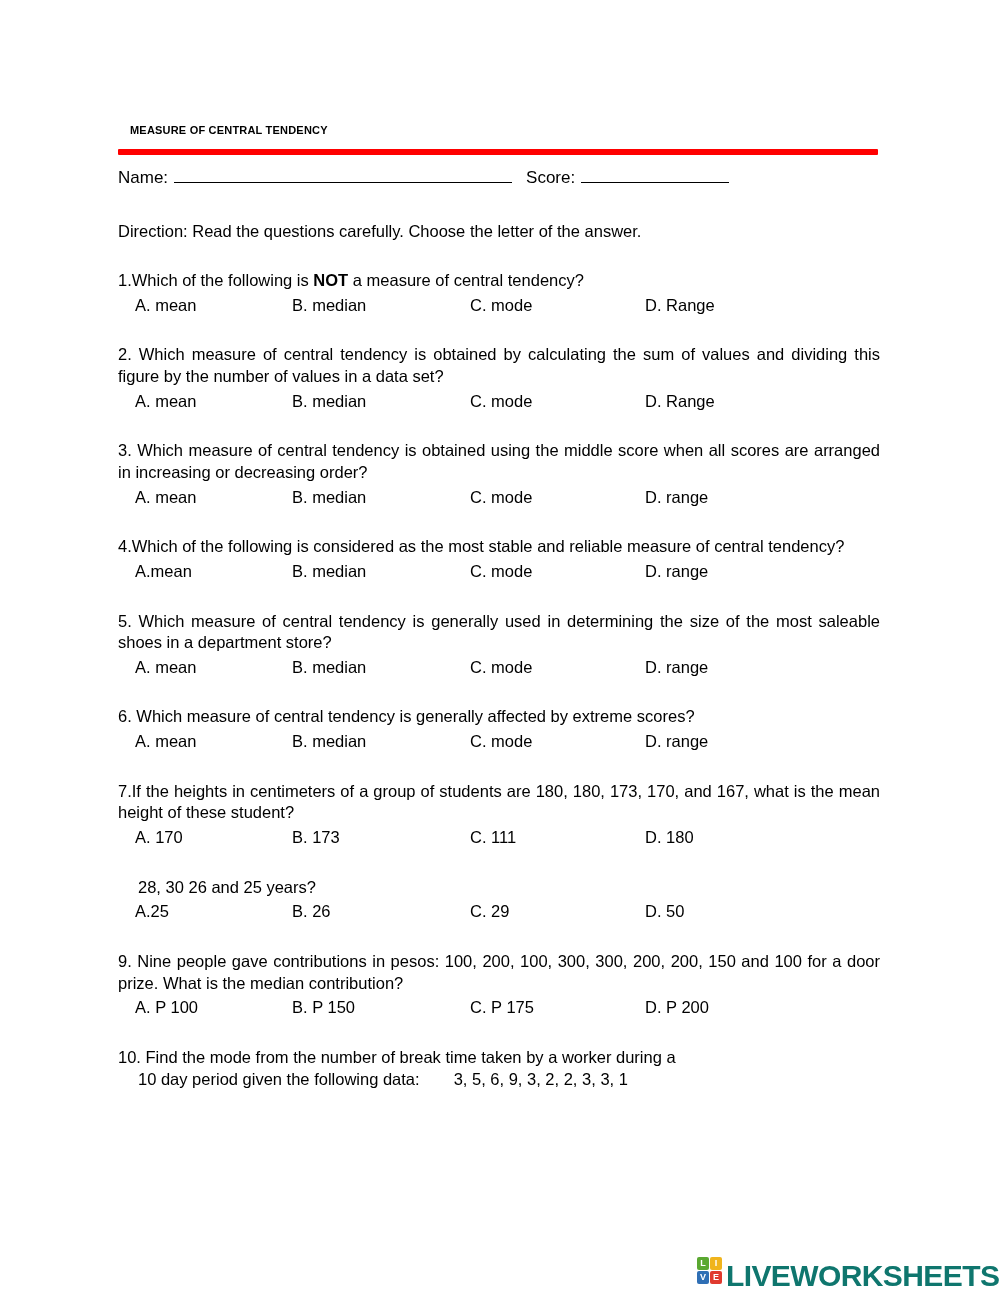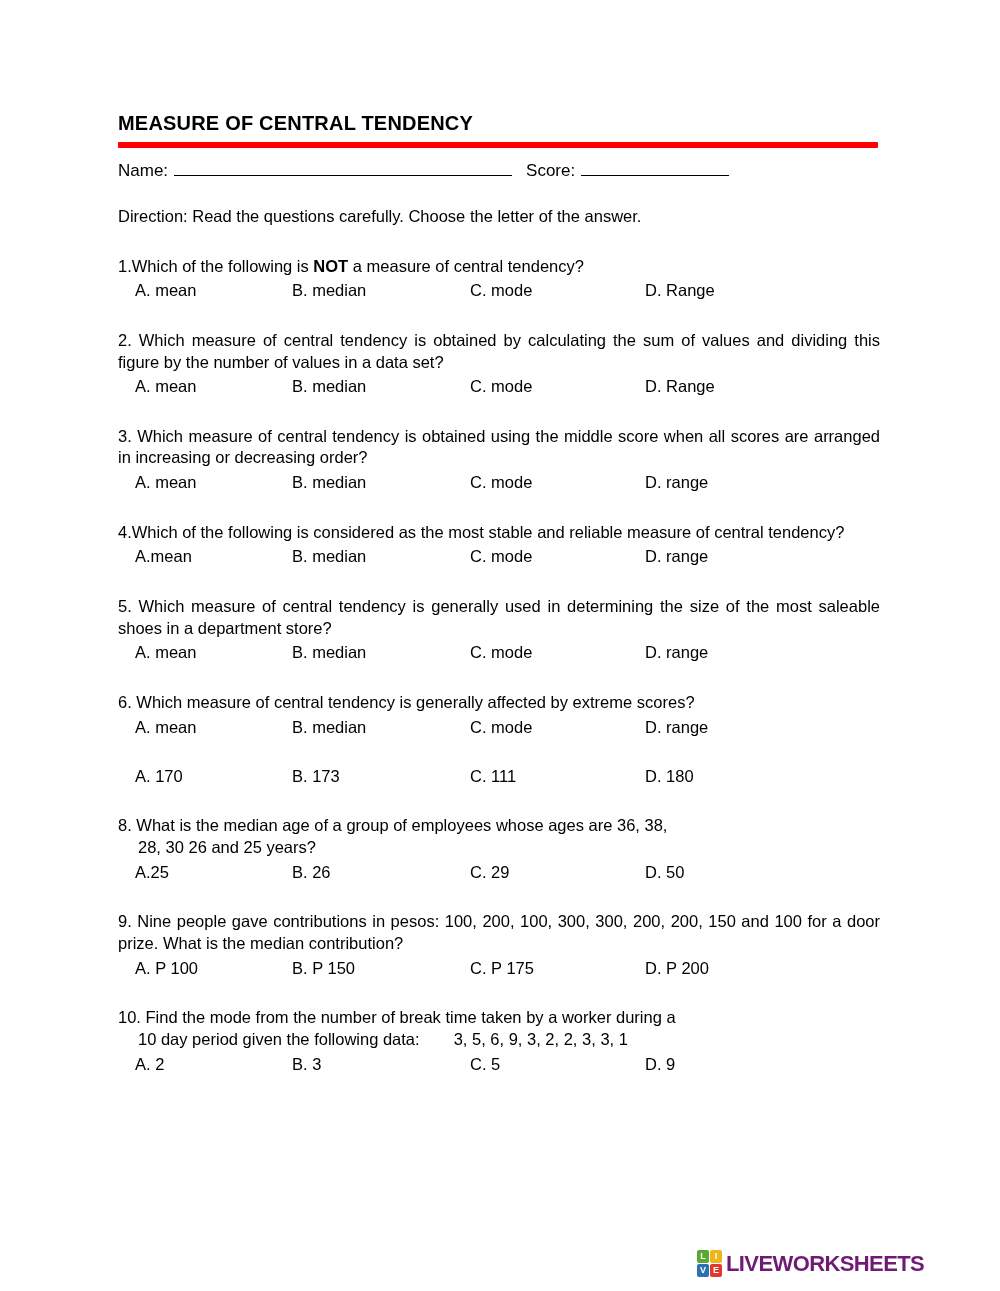--- a/index.html
+++ b/index.html
@@ -26,25 +26,25 @@
 
   .sheet {
     position: absolute;
     left: 118px;
     top: 112px;
     width: 762px;
   }
 
   
   .doc-title {
-    font-size: 20px;
+    font-size: 11px;
     font-weight: bold;
     letter-spacing: 0.2px;
     line-height: 1.15;
-    margin: 0;
+    margin: 12px;
     color: #000;
   }
 
   .red-rule {
     margin-top: 7px;
     width: 760px;
     height: 6px;
     background: #ff0000;
     border-radius: 1px;
   }
@@ -61,21 +61,21 @@
     display: inline-block;
     border-bottom: 1.6px solid #000;
     vertical-align: baseline;
     height: 14px;
   }
   .rule-name  { width: 338px; margin-left: 6px; margin-right: 14px; }
   .rule-score { width: 148px; margin-left: 6px; }
 
   
   .direction {
-    margin-top: 24px;
+    margin-top: 32px;
     font-size: 16.5px;
     line-height: 1.3;
   }
 
   
   .qblock { margin-top: 28px; }
   .qblock:first-of-type { margin-top: 15px; }
 
   .qtext {
     font-size: 16.5px;
@@ -132,26 +132,27 @@
     line-height: 13px;
     text-align: center;
     font-family: "Liberation Sans", sans-serif;
   }
   .tile-l { background: #5aa831; }
   .tile-i { background: #f0b41c; }
   .tile-v { background: #2f6fb5; }
   .tile-e { background: #e03a2f; }
 
   .logo-word {
-    font-size: 22px;
+    font-size: 30px;
     font-weight: bold;
     letter-spacing: -0.6px;
-    color: #701a75;
+    color: #0f766e;
     font-family: "Liberation Sans", sans-serif;
     line-height: 1;
+    margin-top: 11px;
   }
 </style>
 </head>
 <body>
 
 <div class="page">
 
   <div class="sheet">
 
     <h1 class="doc-title">MEASURE OF CENTRAL TENDENCY</h1>
@@ -217,56 +218,51 @@
       <p class="qtext">6. Which measure of central tendency is generally affected by extreme scores?</p>
       <div class="options">
         <span class="opt opt-a">A. mean</span>
         <span class="opt opt-b">B. median</span>
         <span class="opt opt-c">C. mode</span>
         <span class="opt opt-d">D. range</span>
       </div>
     </div>
 
     <div class="qblock">
+      <p class="qtext justified">7.If the heights in centimeters of a group of students are 180, 180, 173, 170, and 167, what is the mean height of these student?</p>
       <div class="options">
         <span class="opt opt-a">A. 170</span>
         <span class="opt opt-b">B. 173</span>
         <span class="opt opt-c">C. 111</span>
         <span class="opt opt-d">D. 180</span>
       </div>
     </div>
 
     <div class="qblock">
-      <p class="qtext"><span>8. What is the median age of a group of employees whose ages are 36, 38,</span><span class="qline-indent">28, 30 26 and 25 years?</span></p>
+      <p class="qtext"><span class="qline-indent">28, 30 26 and 25 years?</span></p>
       <div class="options">
         <span class="opt opt-a">A.25</span>
         <span class="opt opt-b">B. 26</span>
         <span class="opt opt-c">C. 29</span>
         <span class="opt opt-d">D. 50</span>
       </div>
     </div>
 
     <div class="qblock">
       <p class="qtext justified">9. Nine people gave contributions in pesos: 100, 200, 100, 300, 300, 200, 200, 150 and 100 for a door prize. What is the median contribution?</p>
       <div class="options">
         <span class="opt opt-a">A. P 100</span>
         <span class="opt opt-b">B. P 150</span>
         <span class="opt opt-c">C. P 175</span>
         <span class="opt opt-d">D. P 200</span>
       </div>
     </div>
 
     <div class="qblock">
       <p class="qtext"><span>10. Find the mode from the number of break time taken by a worker during a</span><span class="qline-indent"><span>10 day period given the following data:</span><span class="qgap"></span><span>3, 5, 6, 9, 3, 2, 2, 3, 3, 1</span></span></p>
-      <div class="options">
-        <span class="opt opt-a">A.  2</span>
-        <span class="opt opt-b">B. 3</span>
-        <span class="opt opt-c">C. 5</span>
-        <span class="opt opt-d">D. 9</span>
-      </div>
     </div>
 
   </div>
 
   <div class="footer-logo">
     <div class="logo-tiles">
       <span class="tile tile-l">L</span>
       <span class="tile tile-i">I</span>
       <span class="tile tile-v">V</span>
       <span class="tile tile-e">E</span>

